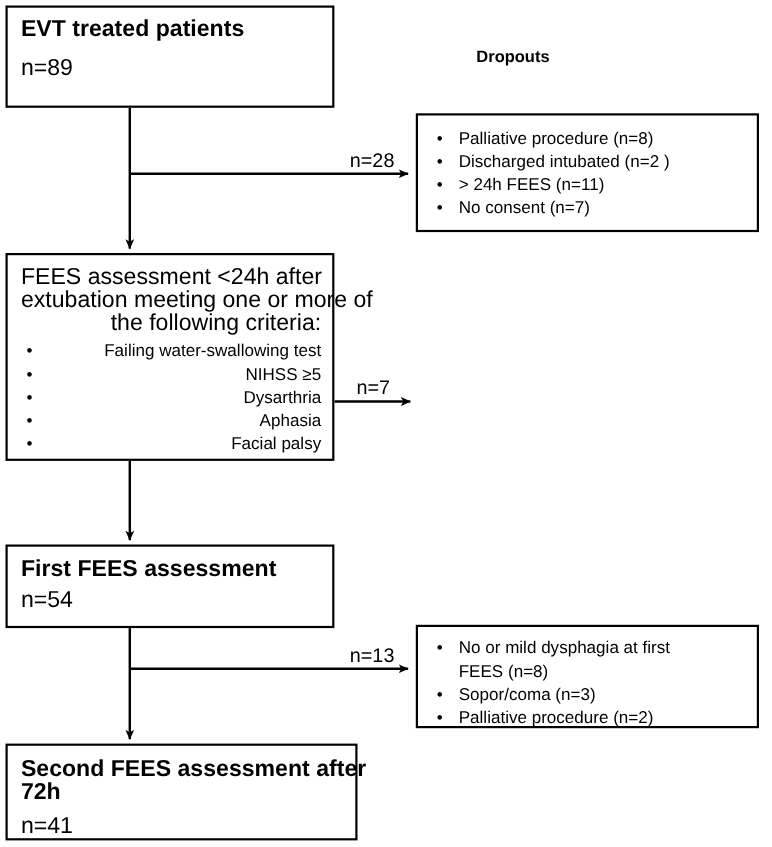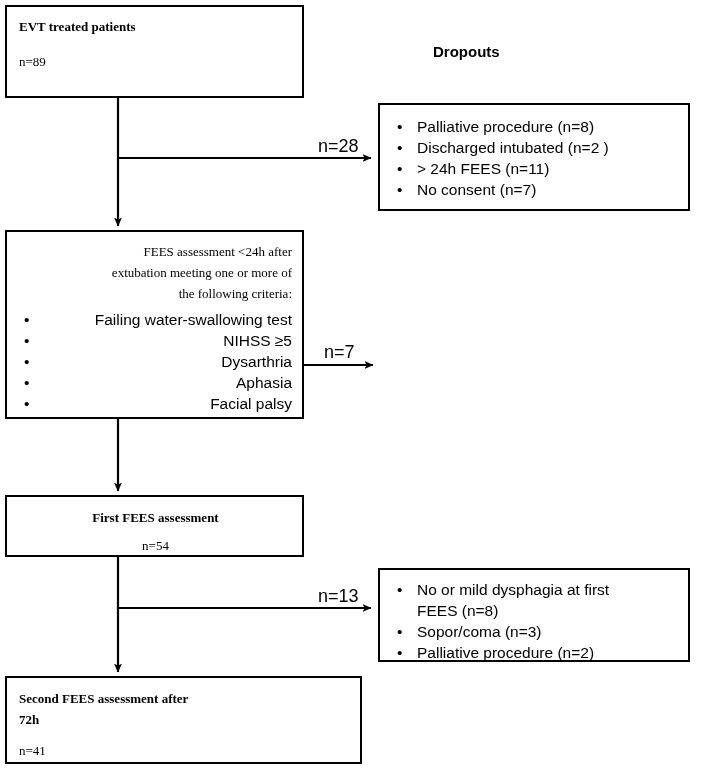--- a/index.html
+++ b/index.html
@@ -20,24 +20,23 @@
     overflow: hidden;
   }
   .box {
     position: absolute;
     box-sizing: border-box;
     border: 2px solid #000000;
     background: #ffffff;
     padding: 9px 10px 9px 12px;
   }
   .box .line {
-    font-size: 13px;
+    font-size: 21px;
     line-height: 21px;
     white-space: nowrap;
-    font-family: Liberation Serif, serif;
   }
   .box .line.bold {
     font-weight: bold;
   }
   .gap-sm { height: 7px; }
   .gap-md { height: 10px; }
 
   ul.bullets {
     list-style: none;
     margin: 0;
@@ -163,21 +162,21 @@
       <li>
         <span class="bullet-dot">•</span>
         <span>Facial palsy</span>
       </li>
     </ul>
   </div>
 
 
   <div class="edge-label" style="left:324px; top:344px;">n=7</div>
 
-  <div class="box" style="left:5px; top:495px; width:299px; height:62px; padding-top:10px;text-align:center;">
+  <div class="box" style="left:5px; top:495px; width:299px; height:76px; padding-top:10px;">
     <div class="line bold">First FEES assessment</div>
     <div class="gap-sm"></div>
     <div class="line">n=54</div>
   </div>
 
   <div class="box" style="left:378px; top:568px; width:312px; height:94px; padding-top:9px;">
     <ul class="bullets">
       <li>
         <span class="bullet-dot">•</span>
         <span>No or mild dysphagia at first</span>
@@ -191,20 +190,20 @@
       </li>
       <li>
         <span class="bullet-dot">•</span>
         <span>Palliative procedure (n=2)</span>
       </li>
     </ul>
   </div>
 
   <div class="edge-label" style="left:318px; top:588px;">n=13</div>
 
-  <div class="box" style="left:5px; top:676px; width:357px; height:88px; padding-top:10px;">
+  <div class="box" style="left:5px; top:676px; width:320px; height:88px; padding-top:10px;">
     <div class="line bold">Second FEES assessment after</div>
     <div class="line bold">72h</div>
     <div class="gap-md"></div>
     <div class="line">n=41</div>
   </div>
 
 </div>
 
 </body></html>

